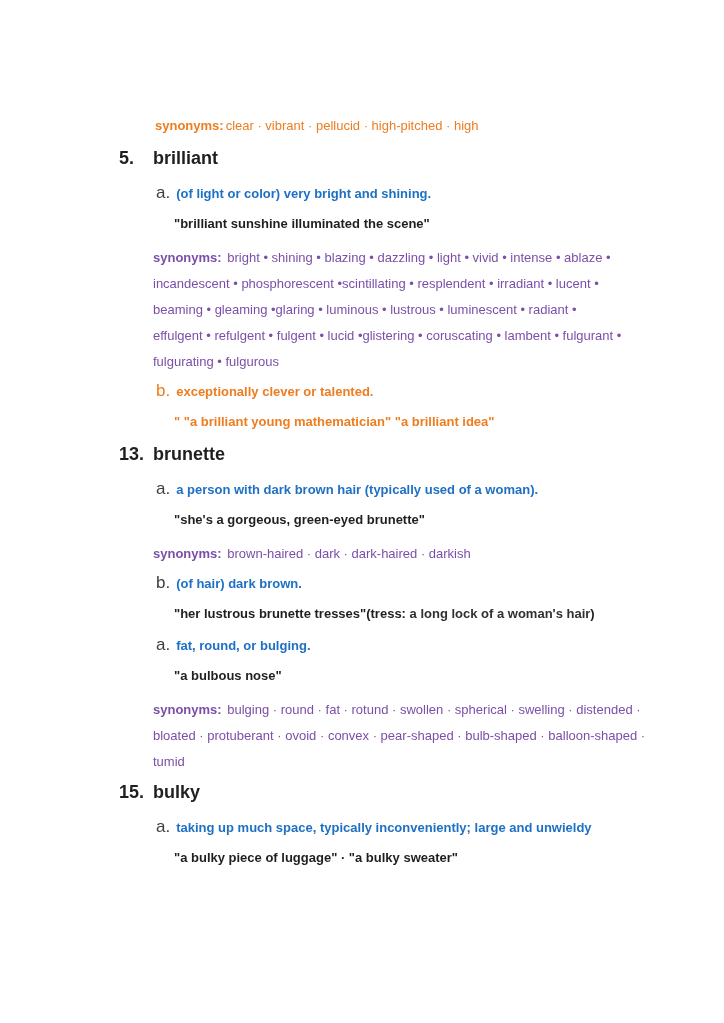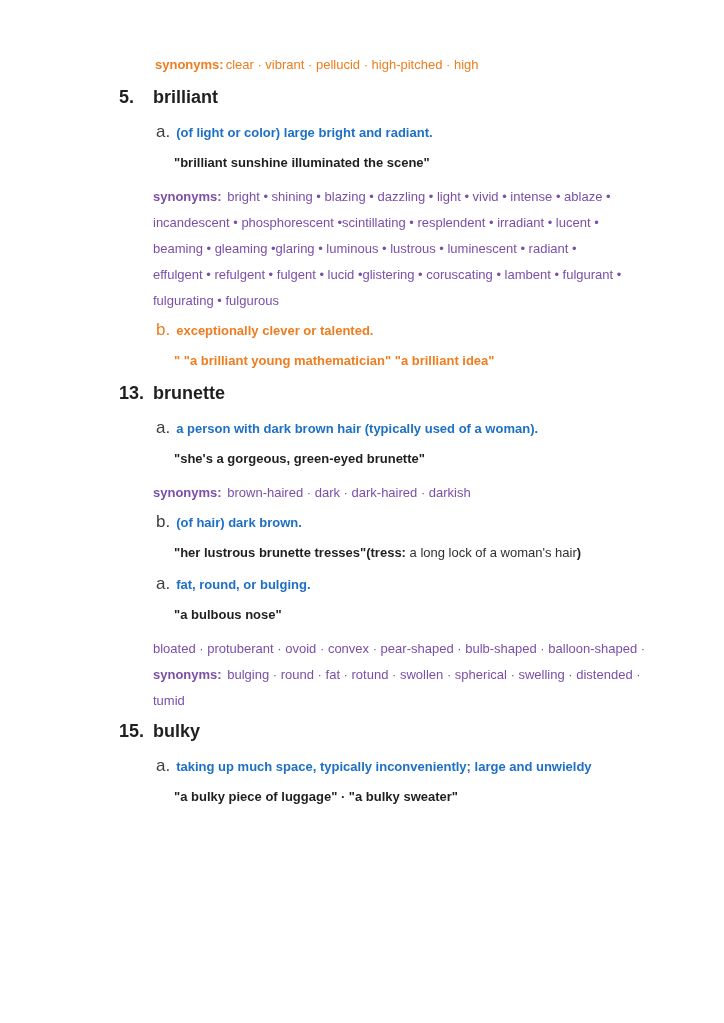--- a/index.html
+++ b/index.html
@@ -8,49 +8,49 @@
     --purple:#7B4FA8;
     --blue:#1E70C5;
     --ink:#1F1F1F;
     --letter:#3F3F3F;
   }
   html,body{margin:0;padding:0;}
   body{
     width:724px;height:1023px;background:#ffffff;overflow:hidden;
     font-family:"Liberation Sans", sans-serif;color:var(--ink);
   }
-  .page{padding-top:56px;}
+  .page{padding-top:117px;}
   .intro{margin:0 0 12px 155px;font-size:13px;line-height:18px;color:var(--orange);}
   .syn-label{font-weight:bold;margin-right:2px;}
   .entry-head{margin:4px 0 14px 119px;font-size:18px;font-weight:bold;line-height:22px;color:var(--ink);}
   .entry-num{display:inline-block;width:34px;}
   .sense-line{margin:0 0 11px 156px;line-height:20px;}
   .sense-letter{font-size:17px;font-weight:400;color:var(--letter);margin-right:6px;}
   .sense-def{font-size:13px;font-weight:bold;}
   .example-line{margin:0 0 12px 174px;font-size:13px;line-height:18px;font-weight:bold;color:var(--ink);}
-  .example-line .seg-regular{font-weight:normal;color:#303030;}
+  .example-line .seg-regular{font-weight:bold;color:#303030;}
   .syn-block{margin:0 0 6px 153px;font-size:13px;line-height:26px;color:var(--purple);}
   .syn-line{white-space:pre-wrap;}
   .c-blue{color:var(--blue);}
   .c-orange{color:var(--orange);}
   .c-purple{color:var(--purple);}
   .c-ink{color:var(--ink);}
 </style>
 </head>
 <body>
 
 <div class="page">
 
   <div class="intro">
     <span class="syn-label">synonyms:</span><span>clear · vibrant · pellucid · high-pitched · high</span>
   </div>
 
   <div id="entries">
       <div class="entry-head"><span class="entry-num">5.</span><span class="entry-word">brilliant</span></div>
-      <div class="sense-line"><span class="sense-letter">a.</span><span class="sense-def c-blue">(of light or color) large bright and radiant.</span></div>
+      <div class="sense-line"><span class="sense-letter">a.</span><span class="sense-def c-blue">(of light or color) very bright and shining.</span></div>
       <div class="example-line c-ink"><span class="seg-bold">"brilliant sunshine illuminated the scene"</span></div>
       <div class="syn-block c-purple">
         <div class="syn-line"><span class="syn-label">synonyms:</span><span> bright • shining • blazing • dazzling • light • vivid • intense • ablaze •</span></div>
         <div class="syn-line"><span>incandescent • phosphorescent •scintillating • resplendent • irradiant • lucent •</span></div>
         <div class="syn-line"><span>beaming • gleaming •glaring • luminous • lustrous • luminescent • radiant •</span></div>
         <div class="syn-line"><span>effulgent • refulgent • fulgent • lucid •glistering • coruscating • lambent • fulgurant •</span></div>
         <div class="syn-line"><span>fulgurating • fulgurous</span></div>
       </div>
       <div class="sense-line"><span class="sense-letter c-orange">b.</span><span class="sense-def c-orange">exceptionally clever or talented.</span></div>
       <div class="example-line c-orange"><span class="seg-bold">" "a brilliant young mathematician" "a brilliant idea"</span></div>
@@ -58,22 +58,22 @@
       <div class="sense-line"><span class="sense-letter">a.</span><span class="sense-def c-blue">a person with dark brown hair (typically used of a woman).</span></div>
       <div class="example-line c-ink"><span class="seg-bold">"she's a gorgeous, green-eyed brunette"</span></div>
       <div class="syn-block c-purple">
         <div class="syn-line"><span class="syn-label">synonyms:</span><span> brown-haired · dark · dark-haired · darkish</span></div>
       </div>
       <div class="sense-line"><span class="sense-letter">b.</span><span class="sense-def c-blue">(of hair) dark brown.</span></div>
       <div class="example-line c-ink"><span class="seg-bold">"her lustrous brunette tresses"(tress:</span><span class="seg-regular"> a long lock of a woman's hair</span><span class="seg-bold">)</span></div>
       <div class="sense-line"><span class="sense-letter">a.</span><span class="sense-def c-blue">fat, round, or bulging.</span></div>
       <div class="example-line c-ink"><span class="seg-bold">"a bulbous nose"</span></div>
       <div class="syn-block c-purple">
+        <div class="syn-line"><span class="syn-label">synonyms:</span><span> bulging · round · fat · rotund · swollen · spherical · swelling · distended ·</span></div>
         <div class="syn-line"><span>bloated · protuberant · ovoid · convex · pear-shaped · bulb-shaped · balloon-shaped ·</span></div>
-        <div class="syn-line"><span class="syn-label">synonyms:</span><span> bulging · round · fat · rotund · swollen · spherical · swelling · distended ·</span></div>
         <div class="syn-line"><span>tumid</span></div>
       </div>
       <div class="entry-head"><span class="entry-num">15.</span><span class="entry-word">bulky</span></div>
       <div class="sense-line"><span class="sense-letter">a.</span><span class="sense-def c-blue">taking up much space, typically inconveniently; large and unwieldy</span></div>
       <div class="example-line c-ink"><span class="seg-bold">"a bulky piece of luggage" · "a bulky sweater"</span></div>
     </div>
 
 </div>
 
 </body></html>

